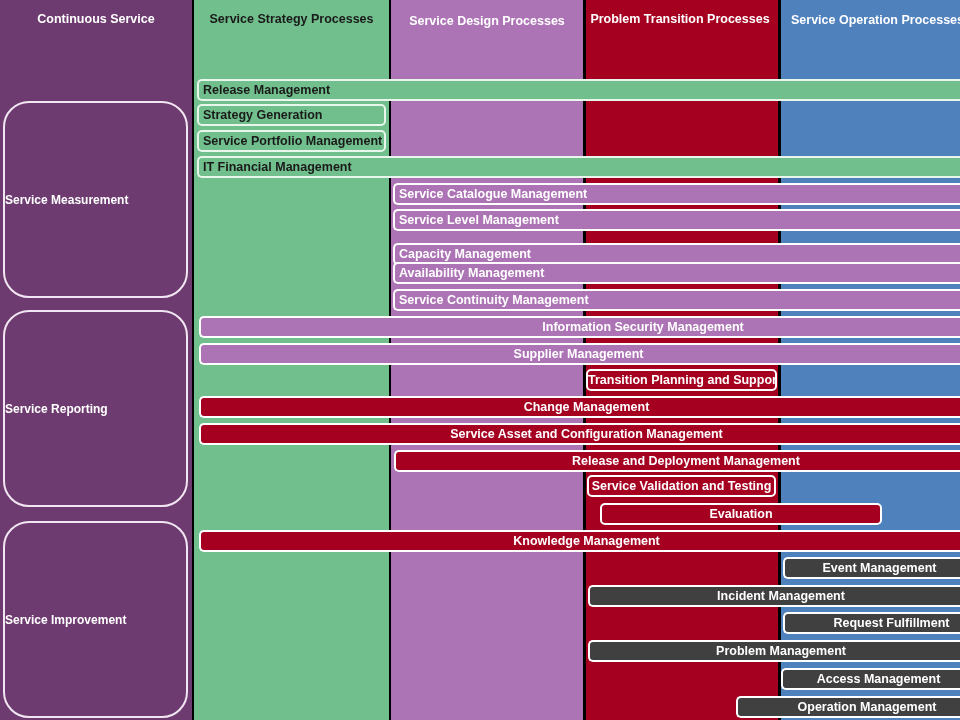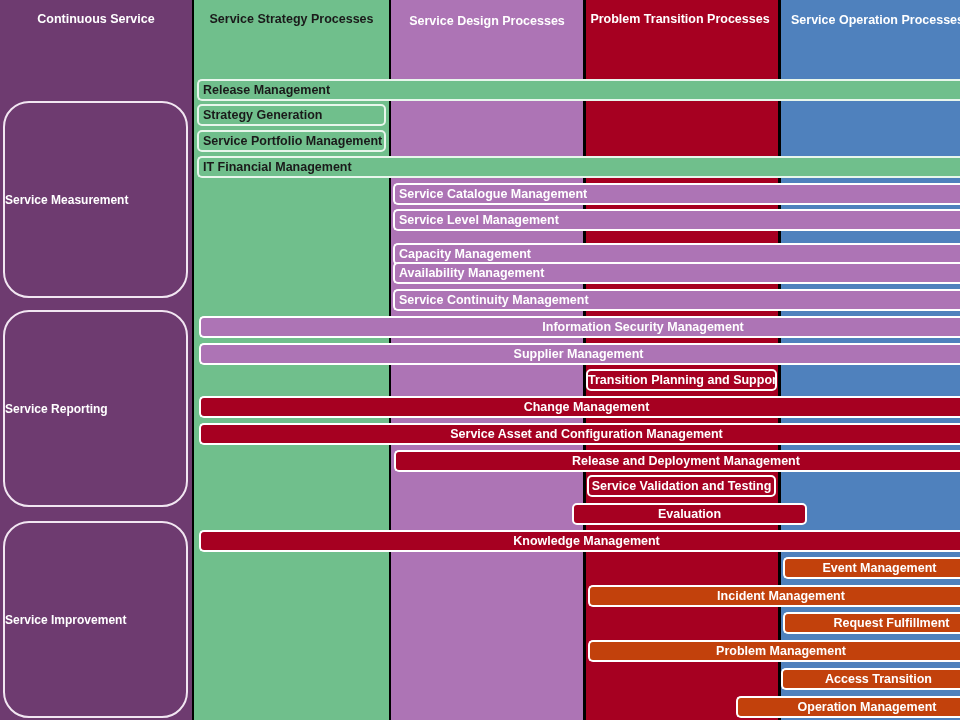--- a/index.html
+++ b/index.html
@@ -31,21 +31,21 @@
       font-weight: bold; font-size: 12.5px; line-height: 18px;
       white-space: nowrap; overflow: hidden;
       padding: 0 4px;
     }
     .bar.left { text-align: left; }
     .bar.center { text-align: center; }
     .bar.open-right { border-right: none; border-top-right-radius: 0; border-bottom-right-radius: 0; }
     .bar.green { background: #70bf8c; color: #1a1a1a; border-color: #e8f6ec; }
     .bar.purple { background: #ad74b5; color: #fff; }
     .bar.red { background: #a60021; color: #fff; }
-    .bar.blue { background: #c2410c; color: #fff; }
+    .bar.blue { background: #404040; color: #fff; }
   </style>
 </head>
 <body>
 
 <div class="col" style="left:0;width:192px;background:#6e3b70;">
   <div class="col-title" style="top:11px;">
     <div>Continuous Service</div>
   </div>
 </div>
 <div class="col" style="left:194px;width:195px;background:#70bf8c;">
@@ -82,21 +82,21 @@
 <div class="bar purple left open-right" style="left:393px;top:262px;width:567px;">Availability Management</div>
 <div class="bar purple left open-right" style="left:393px;top:289px;width:567px;">Service Continuity Management</div>
 <div class="bar purple center open-right" style="left:199px;top:316px;width:874px;padding-right:0;text-indent:8px;">Information Security Management</div>
 <div class="bar purple center open-right" style="left:199px;top:343px;width:761px;padding-right:16px;text-indent:8px;">Supplier Management</div>
 
 <div class="bar red center" style="left:586px;top:369px;width:191px;padding:0;">Transition Planning and Support</div>
 <div class="bar red center open-right" style="left:199px;top:396px;width:761px;padding-right:0;text-indent:8px;">Change Management</div>
 <div class="bar red center open-right" style="left:199px;top:423px;width:761px;padding-right:0;text-indent:8px;">Service Asset and Configuration Management</div>
 <div class="bar red center open-right" style="left:394px;top:450px;width:566px;padding-right:0;text-indent:12px;">Release and Deployment Management</div>
 <div class="bar red center" style="left:587px;top:475px;width:189px;padding:0;">Service Validation and Testing</div>
-<div class="bar red center" style="left:572px;top:503px;width:235px;">Evaluation</div>
+<div class="bar red center" style="left:600px;top:503px;width:282px;">Evaluation</div>
 <div class="bar red center open-right" style="left:199px;top:530px;width:761px;padding-right:0;text-indent:8px;">Knowledge Management</div>
 
 <div class="bar blue center open-right" style="left:783px;top:557px;width:177px;padding-right:0;text-indent:10px;">Event Management</div>
 <div class="bar blue center open-right" style="left:588px;top:585px;width:372px;padding-right:0;text-indent:8px;">Incident Management</div>
 <div class="bar blue center open-right" style="left:783px;top:612px;width:177px;padding-right:0;text-indent:10px;padding-left:28px;">Request Fulfillment</div>
 <div class="bar blue center open-right" style="left:588px;top:640px;width:372px;padding-right:0;text-indent:8px;">Problem Management</div>
-<div class="bar blue center open-right" style="left:781px;top:668px;width:179px;padding-right:0;text-indent:10px;">Access Transition</div>
+<div class="bar blue center open-right" style="left:781px;top:668px;width:179px;padding-right:0;text-indent:10px;">Access Management</div>
 <div class="bar blue center open-right" style="left:736px;top:696px;width:248px;padding-right:0;text-indent:8px;">Operation Management</div>
 
 </body></html>

